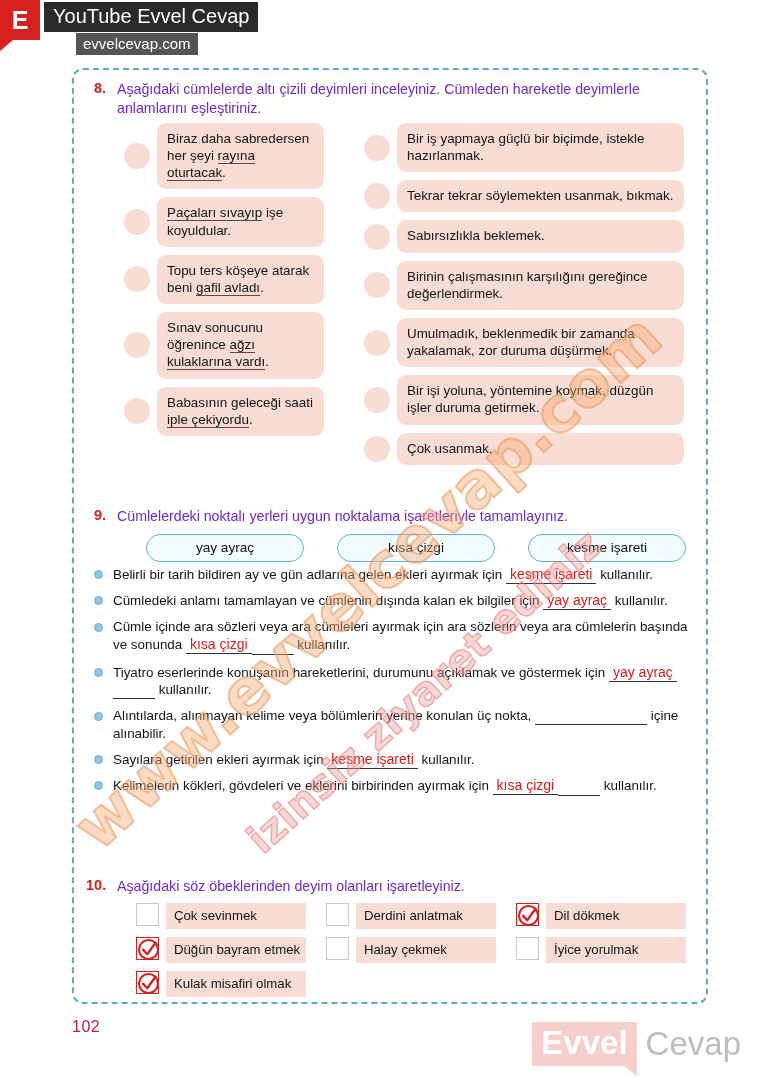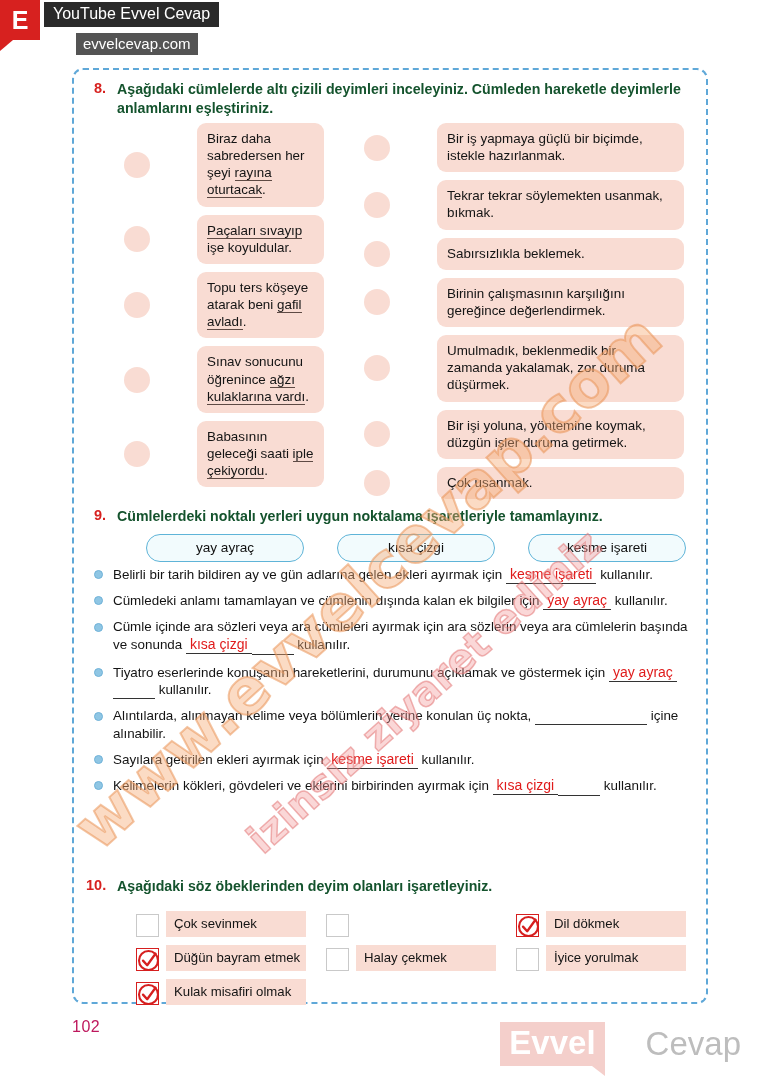--- a/index.html
+++ b/index.html
@@ -35,21 +35,21 @@
     content: "";
     position: absolute; left: 0; top: 40px;
     width: 0; height: 0;
     border-left: 13px solid #d7211f;
     border-bottom: 11px solid transparent;
   }
   #banner-title {
     position: absolute; left: 44px; top: 2px;
     background: #2a2a2a;
     color: #ffffff;
-    font-size: 16px;
+    font-size: 20px;
     padding: 3px 9px 4px 9px;
     white-space: nowrap;
     font-family: "Liberation Sans", sans-serif;
   }
   #banner-sub {
     position: absolute; left: 76px; top: 33px;
     background: #545454;
     color: #ffffff;
     font-size: 15px;
     padding: 2px 7px 3px 7px;
@@ -99,38 +99,36 @@
   
   .qnum {
     color: #d7211f;
     font-weight: bold;
     font-size: 14.5px;
     font-family: "Liberation Sans", sans-serif;
   }
   .qtext {
     font-size: 14.2px;
     line-height: 1.33;
-    color: #14532d;
-    font-weight: bold;
+    color: #6d28d9;
   }
   .qhead { position: absolute; display: flex; gap: 6px; z-index: 20; }
 
   
   #q8-head { left: 20px; top: 10px; width: 600px; }
   #q8-head .qnum { min-width: 17px; }
 
   .match-col { position: absolute; z-index: 20; }
   #q8-left  { left: 50px;  top: 53px; width: 200px; }
   #q8-right { left: 290px; top: 53px; width: 320px; }
 
   .match-row {
     position: relative;
     display: flex; align-items: center;
     margin-bottom: 8px;
-    gap: 40px;
   }
   .match-dot {
     flex: 0 0 auto;
     width: 26px; height: 26px;
     border-radius: 50%;
     background: #f9dcd3;
     margin-right: 7px;
   }
   .match-pill {
     flex: 1 1 auto;
@@ -220,21 +218,21 @@
 
   #q10-grid {
     position: absolute;
     left: 42px; top: 833px;
     width: 580px;
     display: grid;
     grid-template-columns: 190px 190px 190px;
     grid-auto-rows: 34px;
     z-index: 20;
   }
-  .chk-cell { display: flex; align-items: flex-end; padding-left: 20px; }
+  .chk-cell { display: flex; align-items: flex-start; padding-left: 20px; }
   .chk-box {
     flex: 0 0 auto;
     width: 23px; height: 23px;
     border: 1.4px solid #c9c9c9;
     background: #ffffff;
     margin-right: 7px;
     position: relative;
   }
   .chk-box.checked { border-color: #d61f1f; }
   .chk-box.checked svg { position: absolute; left: -1px; top: -1px; }
@@ -255,21 +253,20 @@
     font-size: 16px;
     color: #be185d;
     letter-spacing: 0.5px;
     z-index: 20;
   }
   #footer-logo {
     position: absolute;
     right: 34px; top: 1022px;
     display: flex; align-items: center;
     z-index: 20;
-    gap: 32px;
   }
   #fl-evvel {
     background: #f4cfcb;
     color: #ffffff;
     font-size: 33px;
     font-weight: bold;
     padding: 2px 9px 4px 9px;
     position: relative;
     font-family: "Liberation Sans", sans-serif;
   }
@@ -405,20 +402,21 @@
     <span class="qtext">Aşağıdaki söz öbeklerinden deyim olanları işaretleyiniz.</span>
   </div>
 
   <div id="q10-grid">
     <div class="chk-cell">
       <div class="chk-box"></div>
       <div class="chk-label">Çok sevinmek</div>
     </div>
     <div class="chk-cell">
       <div class="chk-box"></div>
+      <div class="chk-label">Derdini anlatmak</div>
     </div>
     <div class="chk-cell">
       <div class="chk-box checked">
         <svg width="25" height="25" viewBox="0 0 25 25">
           <circle cx="12.5" cy="12.5" r="9.5" fill="none" stroke="#d61f1f" stroke-width="2.1"></circle>
           <path d="M7 12.6 L11.2 17.2 L19.5 5.8" fill="none" stroke="#d61f1f" stroke-width="2.3" stroke-linecap="round" stroke-linejoin="round"></path>
         </svg>
       </div>
       <div class="chk-label">Dil dökmek</div>
     </div>

